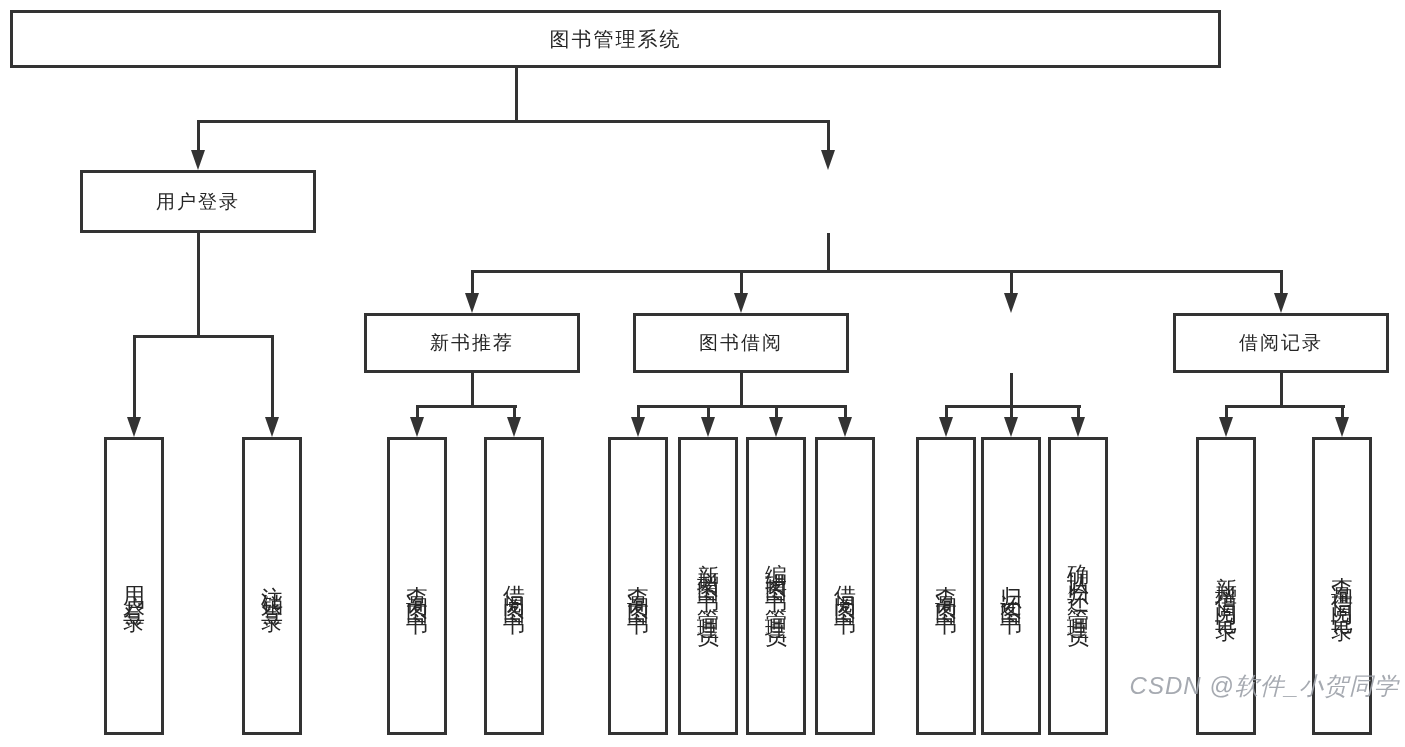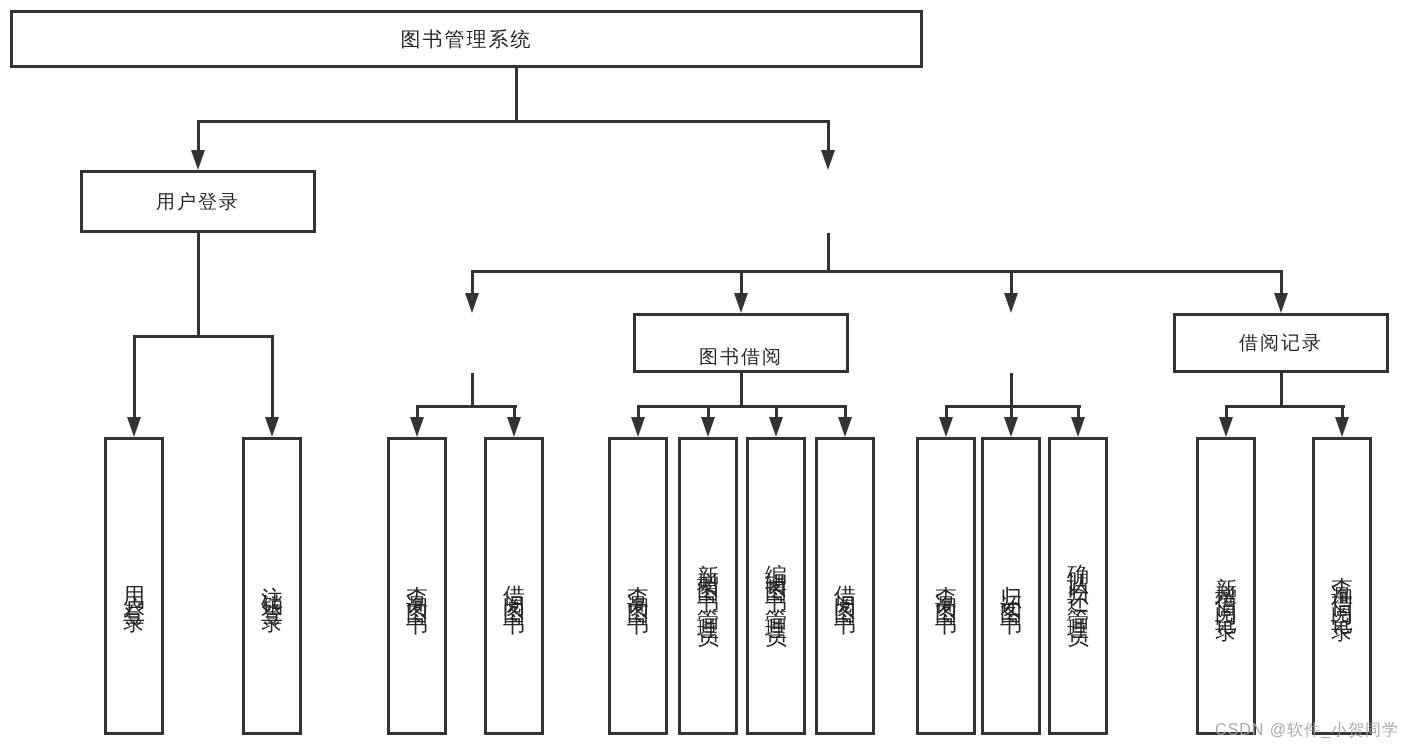--- a/index.html
+++ b/index.html
@@ -40,34 +40,35 @@
   .arrow {
     position: absolute;
     width: 0; height: 0;
     border-left: 7px solid transparent;
     border-right: 7px solid transparent;
     border-top: 20px solid #333333;
   }
   .watermark {
     position: absolute;
     right: 6px;
-    top: 720px;
-    font-size: 16px;
+    top: 670px;
+    font-size: 24px;
     color: rgba(158, 163, 170, 0.92);
     letter-spacing: 1px;
     z-index: 10;
     white-space: nowrap;
+    font-style: italic;
   }
 </style>
 </head>
 <body>
 
 <div id="canvas">
 
-  <div class="box" style="left:10px; top:10px; width:913px; height:58px;">
+  <div class="box" style="left:10px; top:10px; width:1211px; height:58px;">
     <span class="h-label root-label">图书管理系统</span>
   </div>
 
   <div>
     <div class="vline" style="left:514.5px; top:68px;  height:52px;"></div>
     <div class="hline" style="left:196.5px; top:120px; width:633px;"></div>
     <div class="vline" style="left:196.5px; top:120px; height:32px;"></div>
     <div class="arrow" style="left:191px;  top:150px;"></div>
     <div class="vline" style="left:826.5px; top:120px; height:32px;"></div>
     <div class="arrow" style="left:821px;  top:150px;"></div>
@@ -92,21 +93,24 @@
     <div class="vline" style="left:470.5px;  top:270px; height:25px;"></div>
     <div class="arrow" style="left:465px;   top:293px;"></div>
     <div class="vline" style="left:739.5px;  top:270px; height:25px;"></div>
     <div class="arrow" style="left:734px;   top:293px;"></div>
     <div class="vline" style="left:1009.5px; top:270px; height:25px;"></div>
     <div class="arrow" style="left:1004px;  top:293px;"></div>
     <div class="vline" style="left:1279.5px; top:270px; height:25px;"></div>
     <div class="arrow" style="left:1274px;  top:293px;"></div>
   </div>
 
-  <div class="box" style="left:633px; top:313px; width:216px; height:60px;align-items:flex-end;">
+  <div class="box" style="left:364px; top:313px; width:216px; height:60px;">
+    <span class="h-label">新书推荐</span>
+  </div>
+  <div class="box" style="left:633px; top:313px; width:216px; height:60px;">
     <span class="h-label">图书借阅</span>
   </div>
   <div class="box" style="left:1173px; top:313px; width:216px; height:60px;">
     <span class="h-label">借阅记录</span>
   </div>
 
   <div>
     <div class="vline" style="left:470.5px; top:373px; height:32px;"></div>
     <div class="hline" style="left:415.5px; top:405px; width:101px;"></div>
     <div class="vline" style="left:415.5px; top:405px; height:14px;"></div>

